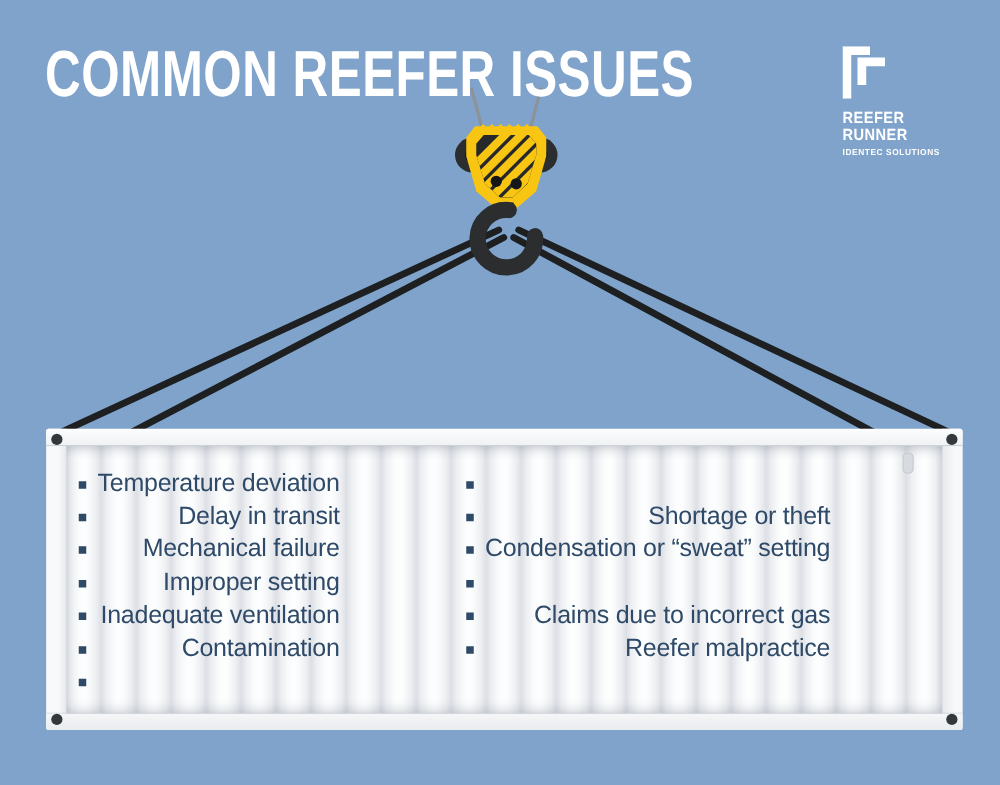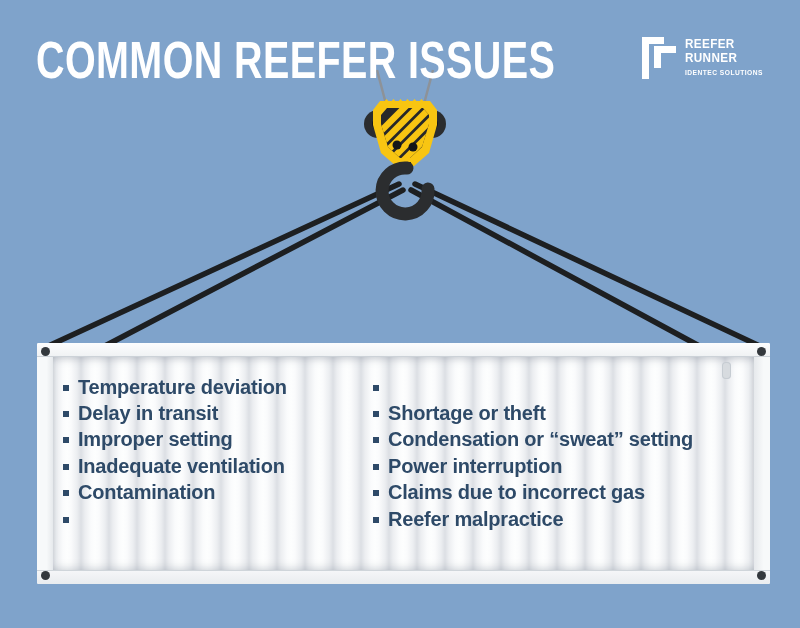--- a/index.html
+++ b/index.html
@@ -17,21 +17,21 @@
 
   
   .title{
     position:absolute;left:36px;top:34px;z-index:5;
     color:var(--title-text);
     font-size:52px;font-weight:bold;line-height:1;letter-spacing:.5px;
     transform:scaleX(.76);transform-origin:left top;white-space:nowrap;
   }
 
   
-  .logo{position:absolute;top:37px;right:33px;z-index:5;display:flex;gap:8px;color:#fff;}
+  .logo{position:absolute;top:37px;right:44px;z-index:5;display:flex;gap:8px;color:#fff;flex-direction:column;}
   .logo-mark{width:35px;height:42px;flex:0 0 auto;}
   .logo-text{display:flex;flex-direction:column;justify-content:flex-start;}
   .logo-brand{font-weight:bold;font-size:13px;line-height:13.5px;letter-spacing:.4px;transform:scaleX(.9);transform-origin:left top;white-space:nowrap;}
   .logo-sub{font-weight:bold;font-size:7px;letter-spacing:.5px;margin-top:5px;transform:scaleX(.95);transform-origin:left top;white-space:nowrap;}
 
   
   .rig{position:absolute;left:0;top:0;z-index:1;}
   .rig .cable{stroke:#8d9298;stroke-width:2.5;fill:none;}
   .rig .rope{stroke:#1d1f21;stroke-width:5.5;stroke-linecap:round;}
   .rig .dark{fill:var(--rig-dark);}
@@ -66,21 +66,21 @@
   .hole.bl{left:4px;bottom:4px;}
   .hole.br{right:4px;bottom:4px;}
   .vent{position:absolute;left:685px;top:19px;width:9px;height:17px;border-radius:4px;
     background:#d7dbdf;box-shadow:inset 0 0 0 1px #c6ccd2;z-index:3;}
 
   
   ul.issues{position:absolute;top:31px;list-style:none;z-index:4;}
   ul.issues.left-col{left:26px;}
   ul.issues.right-col{left:336px;}
   ul.issues li{display:flex;align-items:center;gap:9px;height:26.4px;
-    color:var(--text-navy);font-size:20px;font-weight:bold;letter-spacing:-0.2px;white-space:nowrap;}
+    color:var(--text-navy);font-size:20px;font-weight:normal;letter-spacing:-0.2px;white-space:nowrap;justify-content:space-between;}
   ul.issues .bullet{flex:0 0 auto;width:6px;height:6px;background:var(--text-navy);margin-top:1px;}
 </style>
 </head>
 <body>
 
 <div class="stage">
 
   <h1 class="title">COMMON REEFER ISSUES</h1>
 
   <div class="logo">
@@ -150,20 +150,24 @@
         <li>
           <span class="bullet"></span>
           <span>Temperature deviation</span>
         </li>
         <li>
           <span class="bullet"></span>
           <span>Delay in transit</span>
         </li>
         <li>
           <span class="bullet"></span>
+          <span>Mechanical failure</span>
+        </li>
+        <li>
+          <span class="bullet"></span>
           <span>Improper setting</span>
         </li>
         <li>
           <span class="bullet"></span>
           <span>Inadequate ventilation</span>
         </li>
         <li>
           <span class="bullet"></span>
           <span>Contamination</span>
         </li>
@@ -178,21 +182,20 @@
         <li>
           <span class="bullet"></span>
           <span>Shortage or theft</span>
         </li>
         <li>
           <span class="bullet"></span>
           <span>Condensation or “sweat” setting</span>
         </li>
         <li>
           <span class="bullet"></span>
-          <span>Power interruption</span>
         </li>
         <li>
           <span class="bullet"></span>
           <span>Claims due to incorrect gas</span>
         </li>
         <li>
           <span class="bullet"></span>
           <span>Reefer malpractice</span>
         </li>
       </ul>

